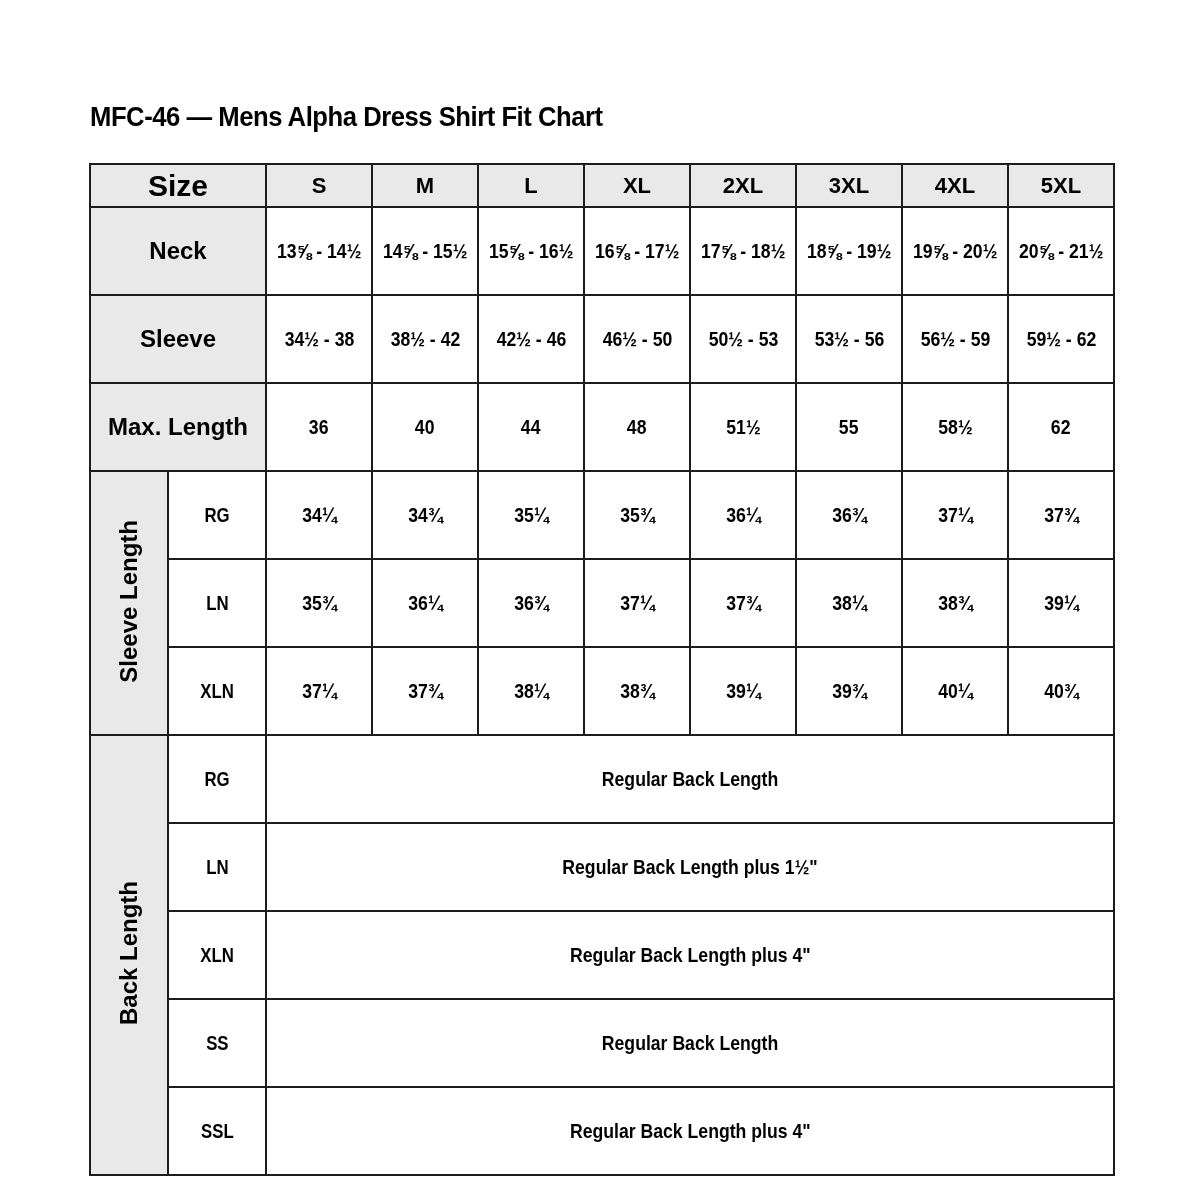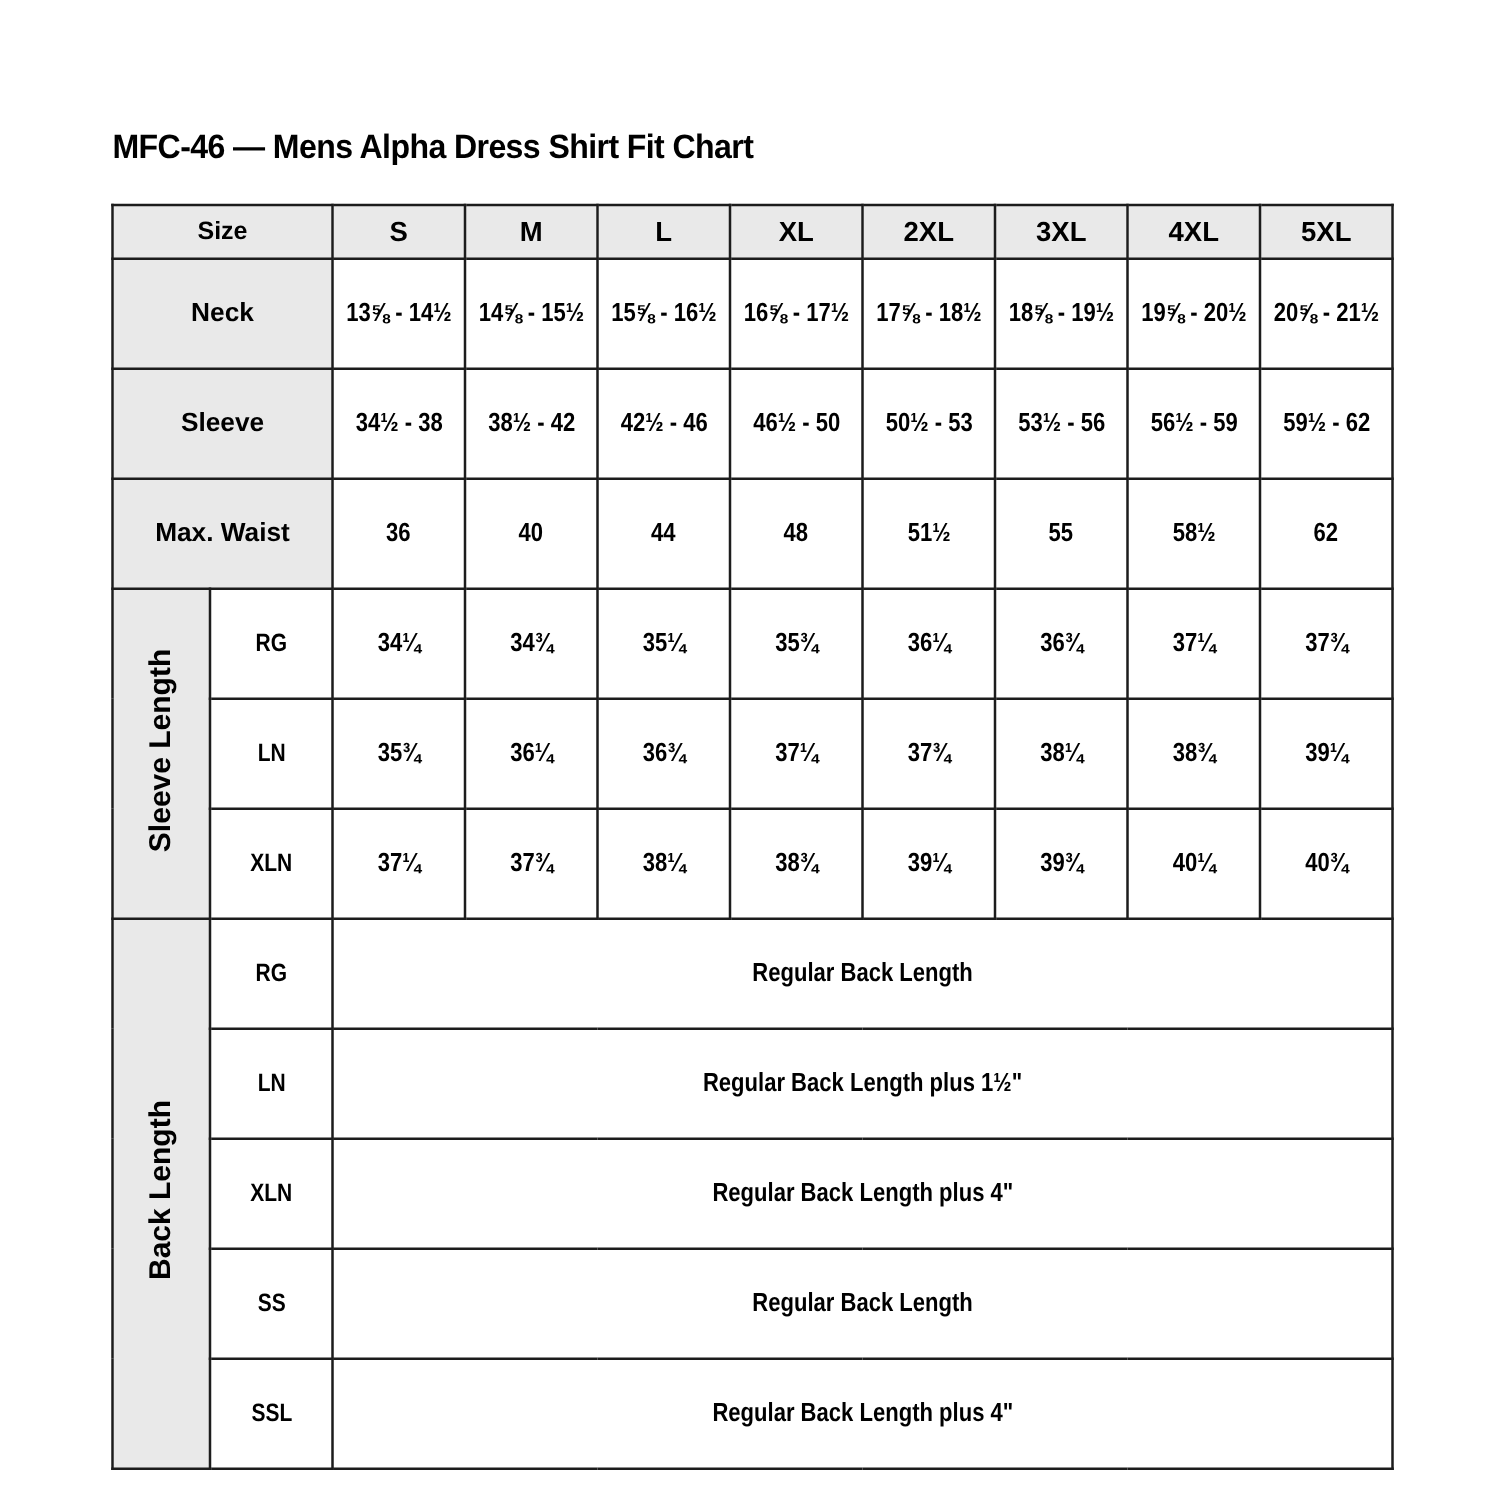--- a/index.html
+++ b/index.html
@@ -34,23 +34,23 @@
     vertical-align: middle;
     padding: 0;
     background: #ffffff;
     overflow: hidden;
   }
   .gray { background: #e9e9e9 !important; }
 
   tr.hdr { height: 43px; }
   tr.r   { height: 88px; }
 
-  .corner { font-size: 20px; font-weight: bold; }
+  .corner { font-size: 30px; font-weight: bold; }
   .szh    { font-size: 22px; font-weight: bold; }
-  .rlabel { font-size: 21px; font-weight: bold; }
+  .rlabel { font-size: 24px; font-weight: bold; }
 
   .cond {
     display: inline-block;
     font-size: 21px;
     font-weight: bold;
     white-space: nowrap;
     transform: scaleX(0.84);
     transform-origin: center center;
   }
   .code { font-size: 20px; }
@@ -118,21 +118,21 @@
       <td><span class="cond">38½ - 42</span></td>
       <td><span class="cond">42½ - 46</span></td>
       <td><span class="cond">46½ - 50</span></td>
       <td><span class="cond">50½ - 53</span></td>
       <td><span class="cond">53½ - 56</span></td>
       <td><span class="cond">56½ - 59</span></td>
       <td><span class="cond">59½ - 62</span></td>
     </tr>
 
     <tr class="r">
-      <td colspan="2" class="gray rlabel">Max. Waist</td>
+      <td colspan="2" class="gray rlabel">Max. Length</td>
       <td><span class="cond">36</span></td>
       <td><span class="cond">40</span></td>
       <td><span class="cond">44</span></td>
       <td><span class="cond">48</span></td>
       <td><span class="cond">51½</span></td>
       <td><span class="cond">55</span></td>
       <td><span class="cond">58½</span></td>
       <td><span class="cond">62</span></td>
     </tr>
 

